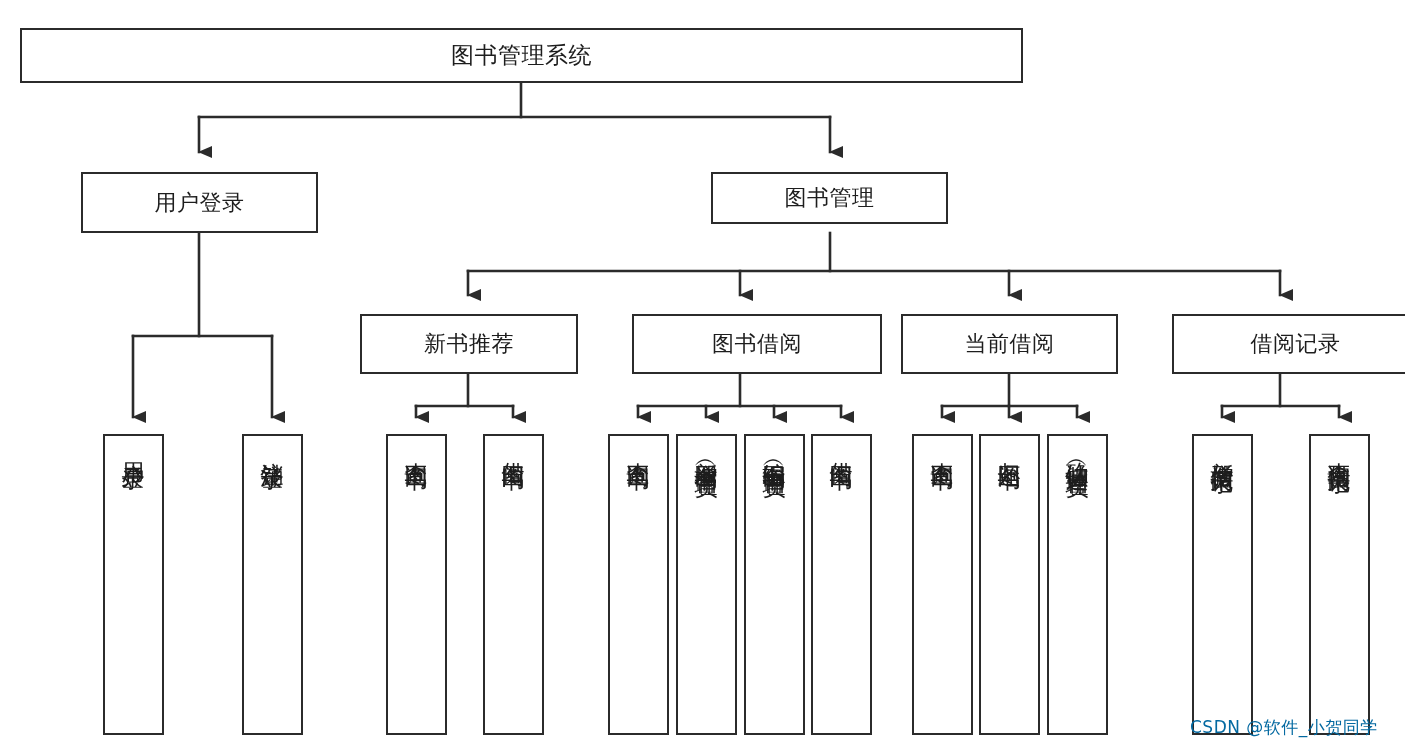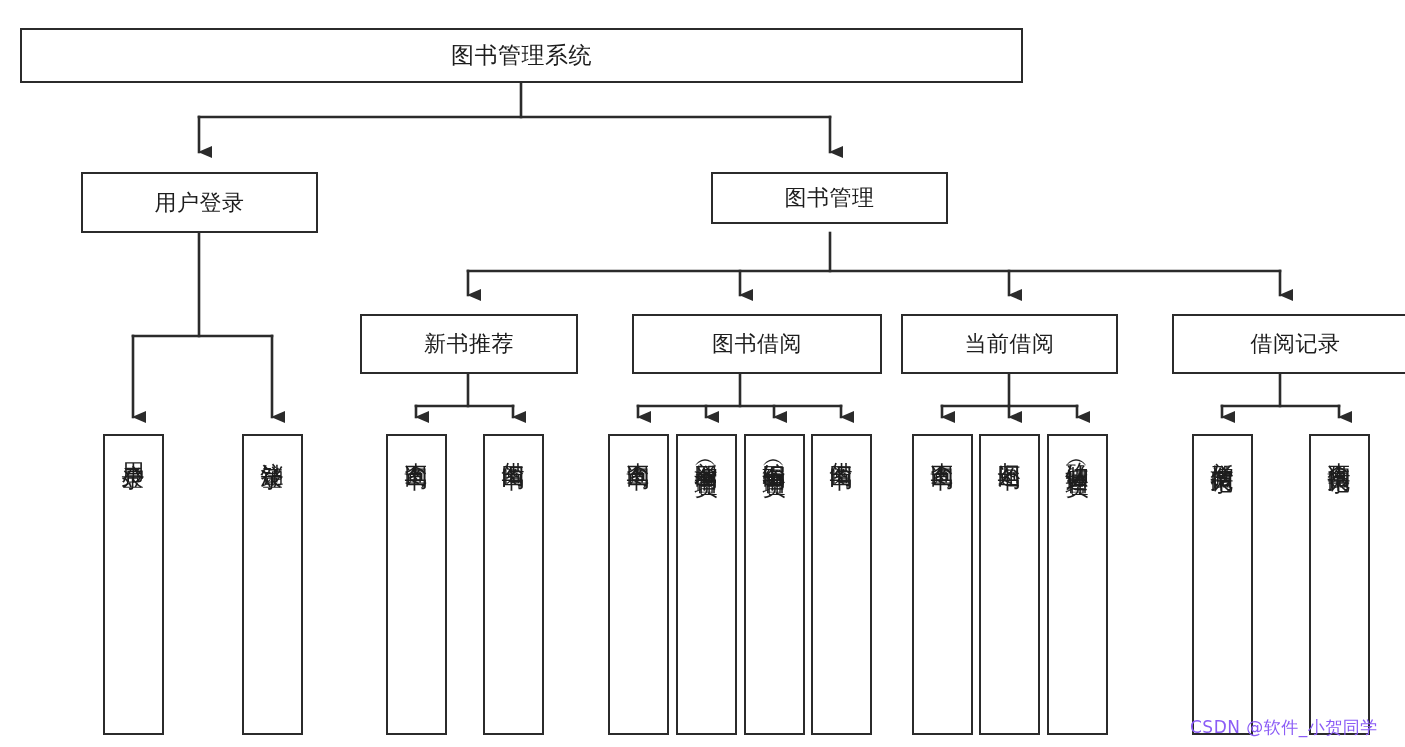--- a/index.html
+++ b/index.html
@@ -57,21 +57,21 @@
   .node.vert .label {
     writing-mode: vertical-rl;
     text-orientation: upright;
     font-size: 23px;
     line-height: 1.05;
     letter-spacing: 2px;
     white-space: nowrap;
   }
   .watermark {
     position: absolute;
-    color: #8b5cf6;
+    color: #0369a1;
     font-size: 17px;
     letter-spacing: 0.5px;
     white-space: nowrap;
     font-family: "DejaVu Sans", "Liberation Sans", sans-serif;
     text-align: right;
   }
 </style>
 </head>
 <body>
 

